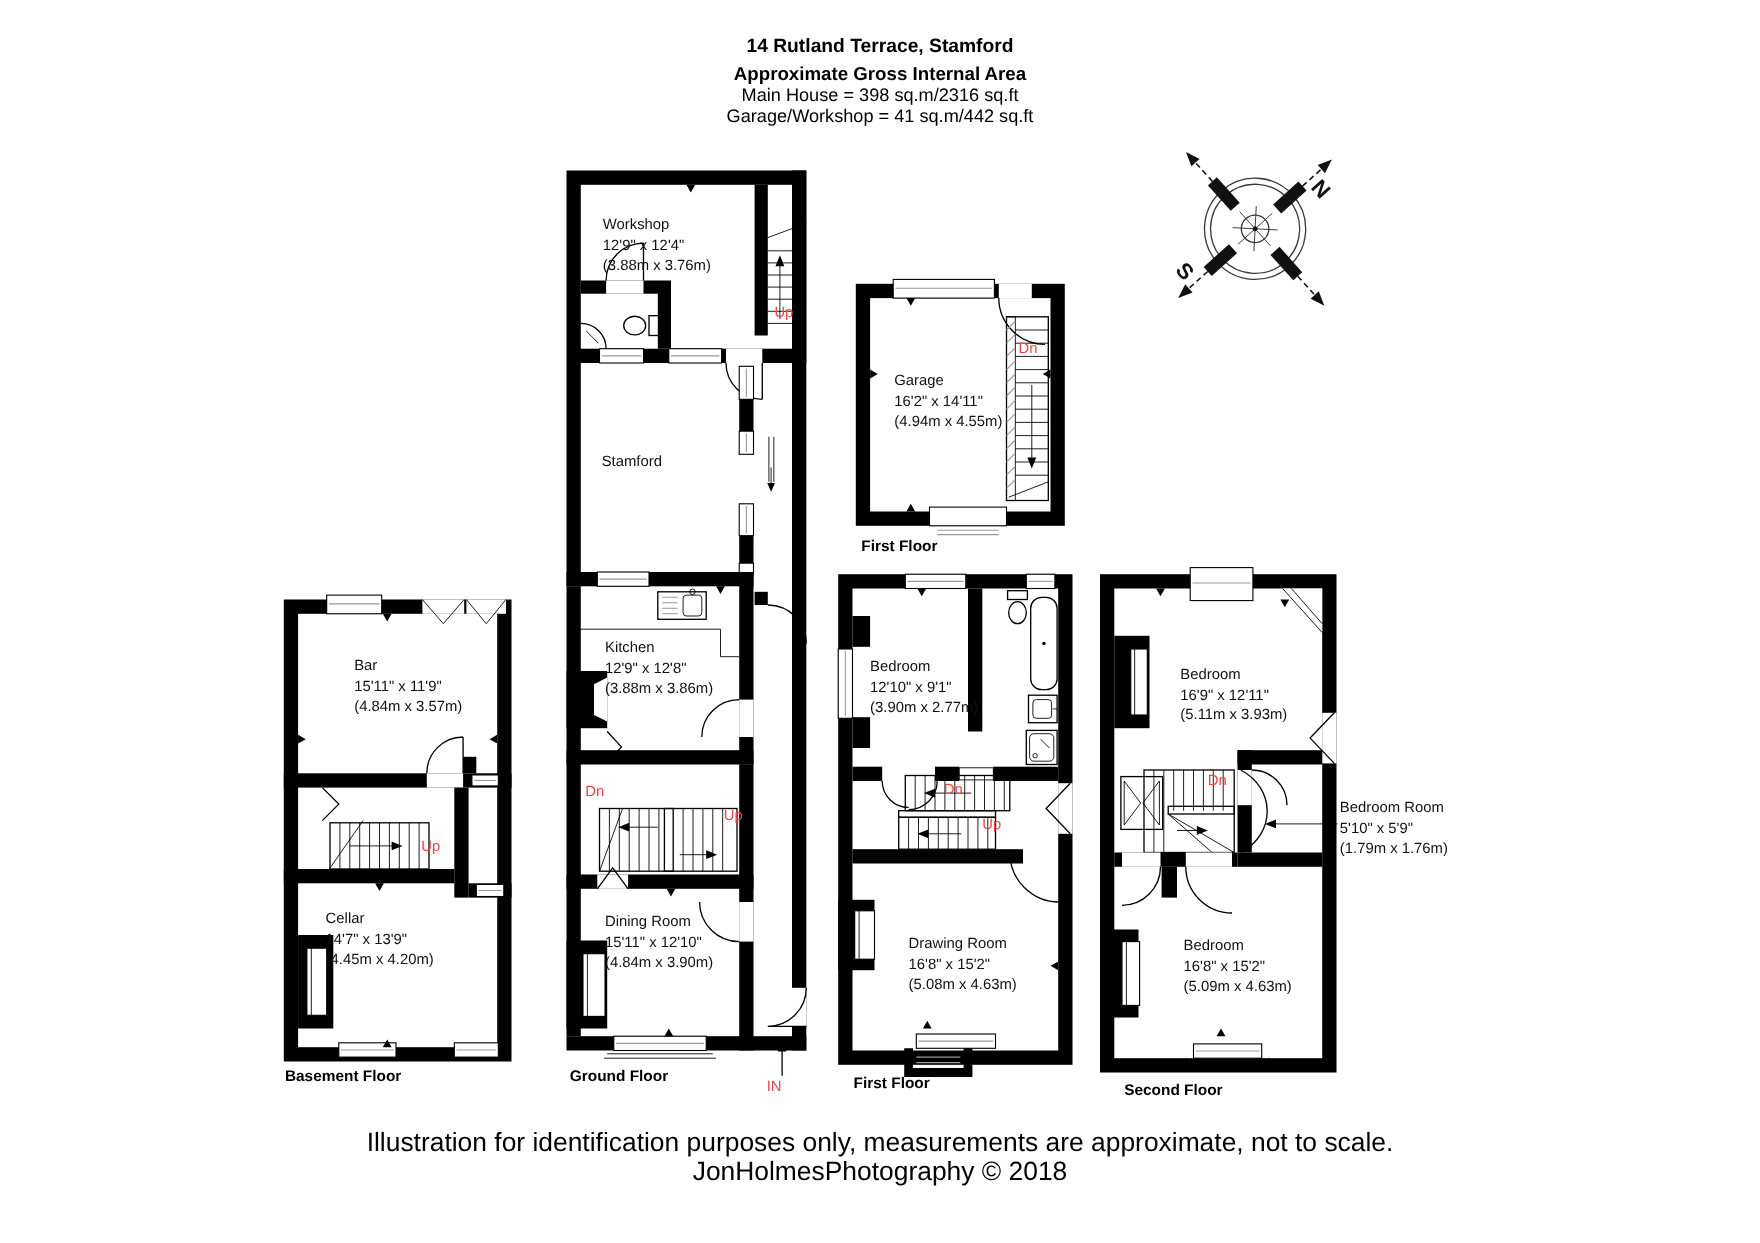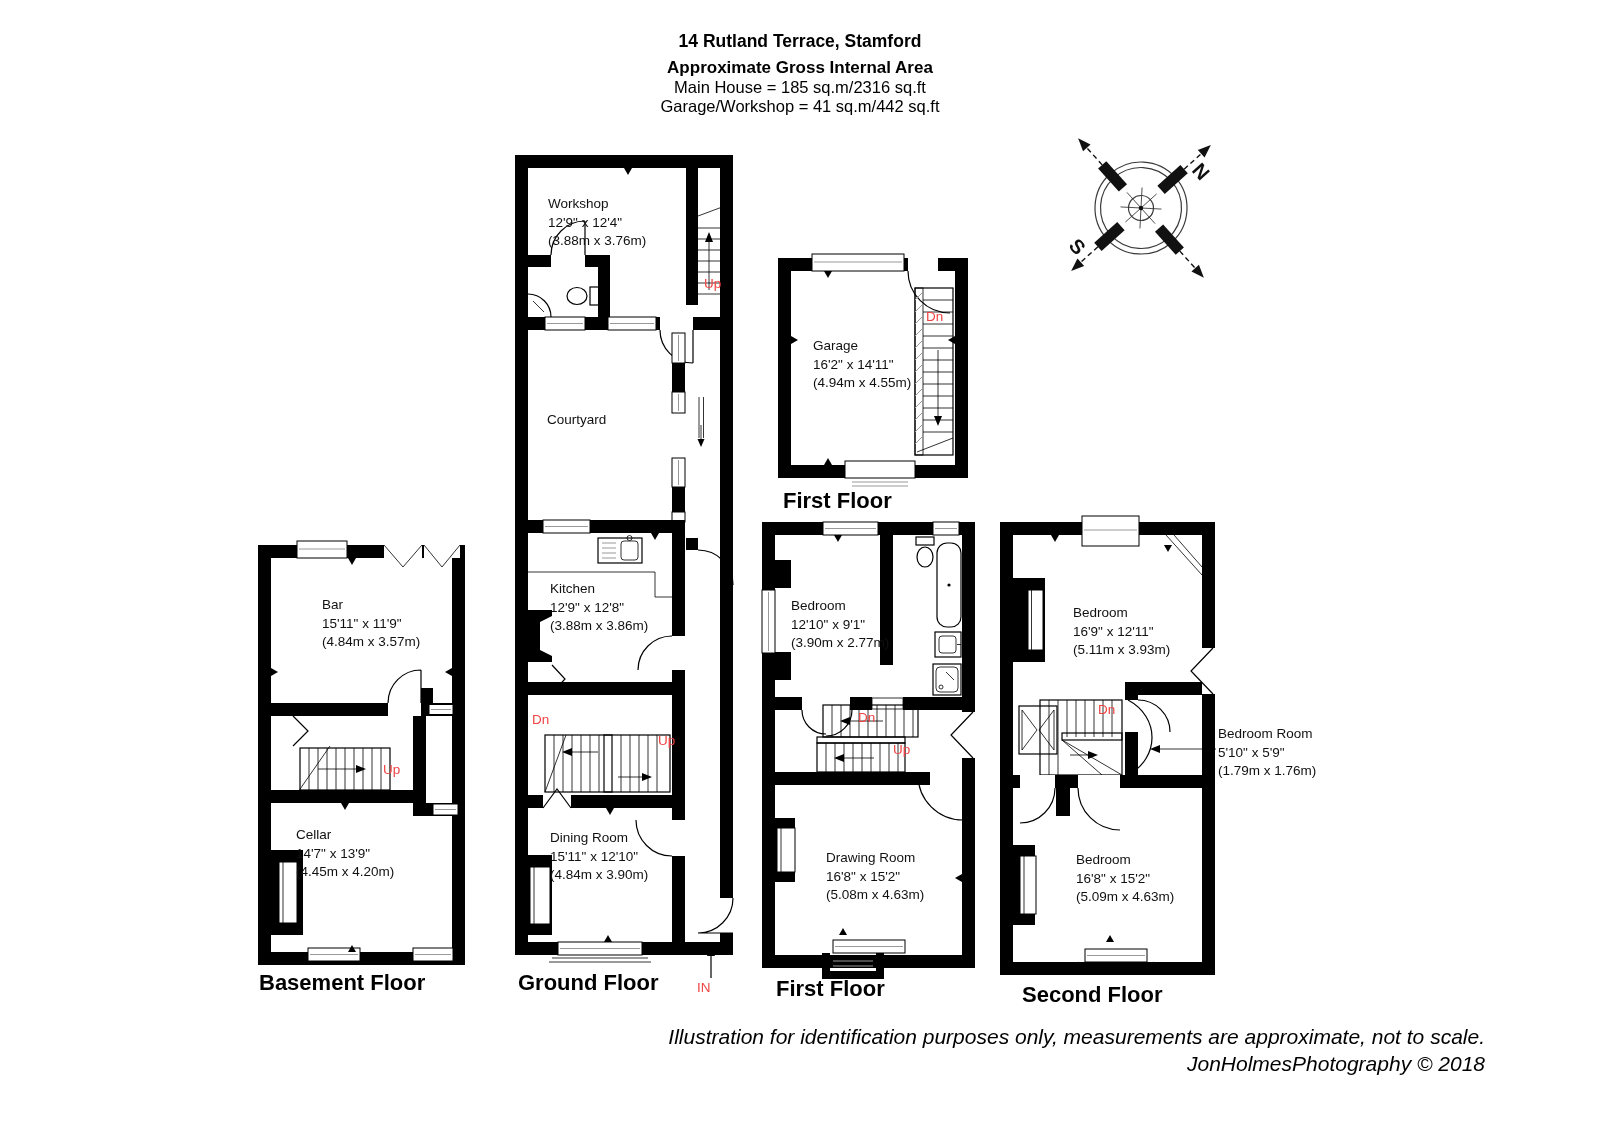--- a/index.html
+++ b/index.html
@@ -16,22 +16,22 @@
   .cd{stroke:#111;stroke-width:1.4;stroke-dasharray:5 3.5;}
   .cs{stroke:#333;stroke-width:0.8;}
   .ct{font:bold 20px "Liberation Sans",sans-serif;fill:#111;text-anchor:middle;}
   
   .hdr{position:absolute;left:400px;top:31px;width:800px;text-align:center;}
   .hdr .t1{font-size:17.5px;font-weight:bold;}
   .hdr .t2{font-size:17px;font-weight:bold;margin-top:6px;}
   .hdr .t3{font-size:16.5px;line-height:19px;}
   .rl{position:absolute;text-align:left;font-size:13.5px;line-height:18.5px;color:#111;}
   .sl{position:absolute;font-size:13.5px;color:#ef4444;}
-  .fl{position:absolute;font-size:22px;font-weight:bold;}
-  .ftr{position:absolute;left:115px;width:1370px;text-align:right;font-size:21px;font-style:italic;}
+  .fl{position:absolute;font-size:14px;font-weight:bold;}
+  .ftr{position:absolute;left:115px;width:1370px;text-align:center;font-size:24px;}
 </style>
 </head>
 <body>
 
 <div id="canvas">
 
 <svg width="1600" height="1130" viewBox="0 0 1600 1130">
 
   <g transform="translate(1141,208) rotate(48)">
     <circle class="cc" r="46"></circle>
@@ -340,31 +340,31 @@
     <polygon points="1051,535 1059,535 1055,542"></polygon>
     <polygon points="348,952 356,952 352,945"></polygon>
     <polygon points="341,803 349,803 345,810"></polygon>
     <polygon points="606,808 614,808 610,815"></polygon>
   </g>
 </svg>
 
   <div class="hdr">
     <div class="t1">14 Rutland Terrace, Stamford</div>
     <div class="t2">Approximate Gross Internal Area</div>
-    <div class="t3">Main House = 185 sq.m/2316 sq.ft</div>
+    <div class="t3">Main House = 398 sq.m/2316 sq.ft</div>
     <div class="t3">Garage/Workshop = 41 sq.m/442 sq.ft</div>
   </div>
 
   <div class="rl" style="left:548px;top:195px;width:115px">
     <div>Workshop</div>
     <div>12'9" x 12'4"</div>
     <div>(3.88m x 3.76m)</div>
   </div>
   <div class="rl" style="left:547px;top:411px;width:100px">
-    <div>Courtyard</div>
+    <div>Stamford</div>
   </div>
   <div class="rl" style="left:550px;top:580px;width:115px">
     <div>Kitchen</div>
     <div>12'9" x 12'8"</div>
     <div>(3.88m x 3.86m)</div>
   </div>
   <div class="rl" style="left:550px;top:829px;width:120px">
     <div>Dining Room</div>
     <div>15'11" x 12'10"</div>
     <div>(4.84m x 3.90m)</div>

